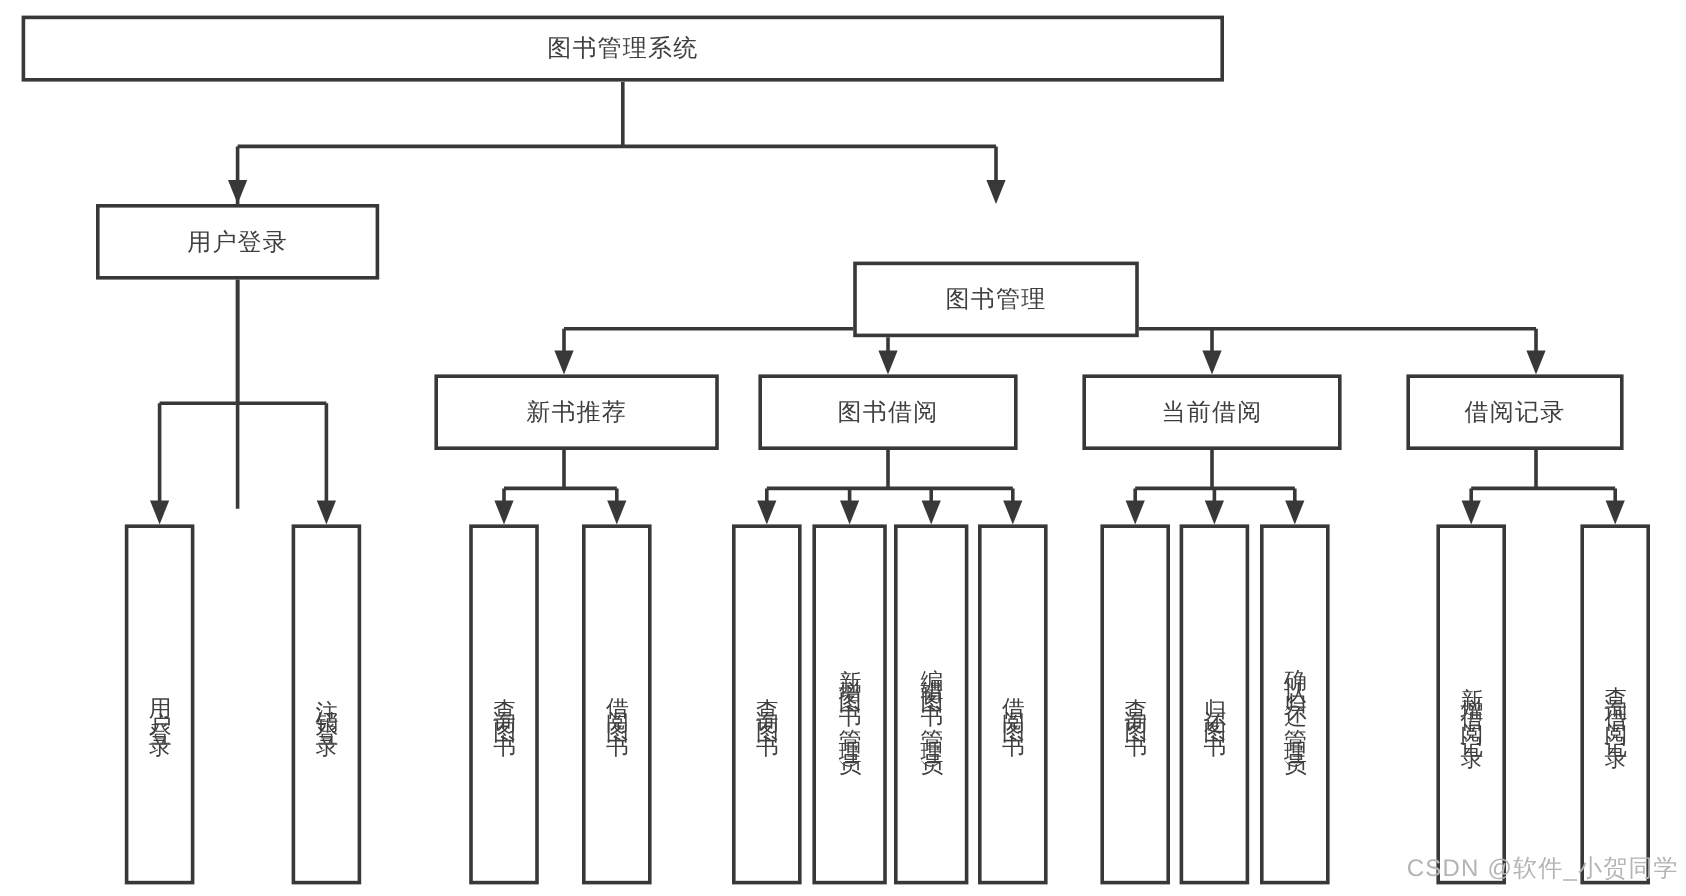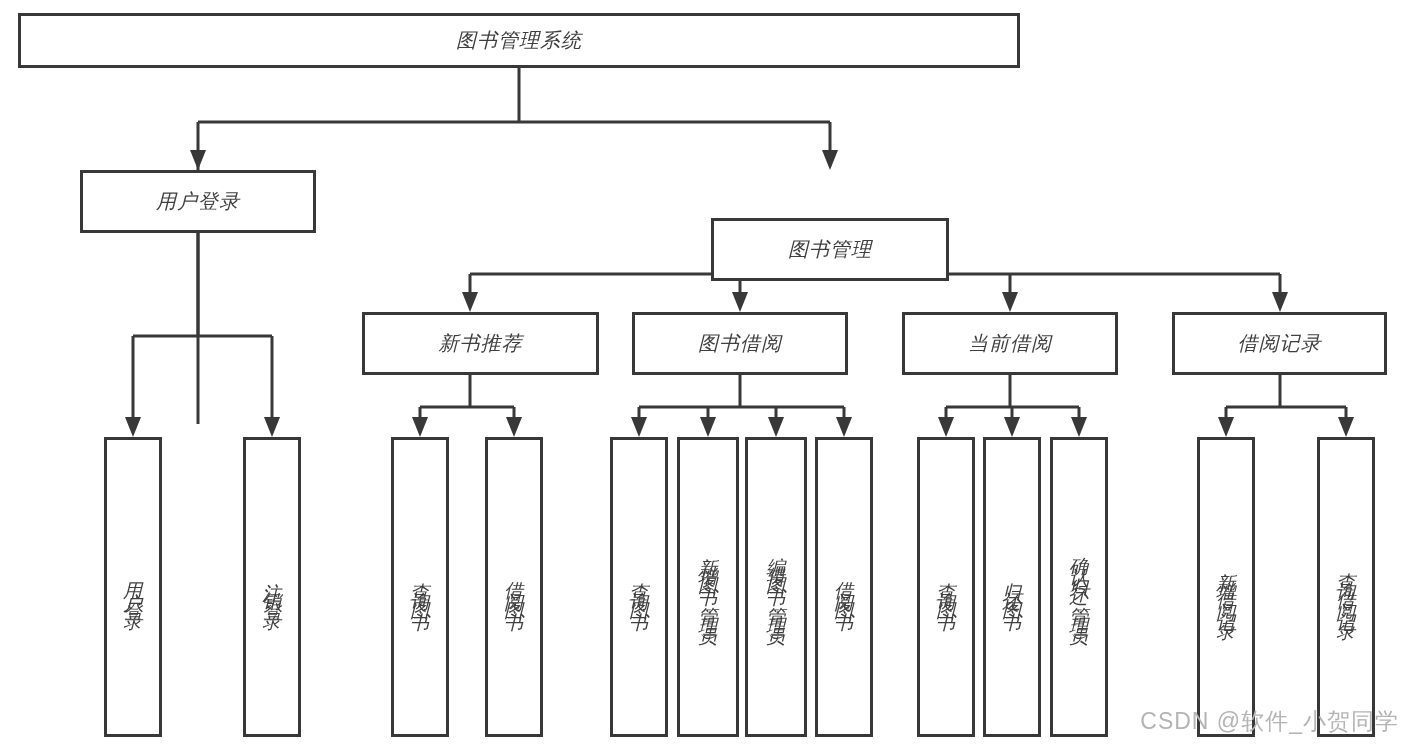--- a/index.html
+++ b/index.html
@@ -19,21 +19,20 @@
   }
   #connectors{position:absolute;left:0;top:0;z-index:1;}
   .node{
     position:absolute;
     box-sizing:border-box;
     background:var(--box-fill);
     border:3px solid var(--box-border);
     display:flex;align-items:center;justify-content:center;
     color:var(--text);
     z-index:2;
-    font-style:italic;
   }
   .hnode{font-size:20px;letter-spacing:1px;}
   .root{left:18px;top:13px;width:1002px;height:55px;}
   .lvl2a{left:80px;top:170px;width:236px;height:63px;}
   .lvl2b{left:711px;top:170px;width:238px;height:63px;margin-top:48px;}
   .lvl3{top:312px;height:63px;}
   .leaf{
     top:437px;height:300px;
     font-size:19px;
   }
@@ -41,21 +40,21 @@
     writing-mode:vertical-rl;
     letter-spacing:10px;
     line-height:1;
     white-space:nowrap;
   }
   .watermark{
     position:absolute;
     right:6px;bottom:10px;
     z-index:5;
     color:var(--watermark);
-    font-size:23px;
+    font-size:20px;
     letter-spacing:1px;
   }
   .stroke{stroke:var(--line);stroke-width:3;fill:none;}
   .arrow{fill:var(--line);stroke:none;}
 </style>
 </head>
 <body>
 
 <div id="canvas">
 
@@ -97,21 +96,21 @@
   </svg>
 
   <div class="node hnode root">图书管理系统</div>
 
   <div class="node hnode lvl2a">用户登录</div>
   <div class="node hnode lvl2b">图书管理</div>
 
   <div class="node hnode lvl3" style="left:362px;width:237px;">新书推荐</div>
   <div class="node hnode lvl3" style="left:632px;width:216px;">图书借阅</div>
   <div class="node hnode lvl3" style="left:902px;width:216px;">当前借阅</div>
-  <div class="node hnode lvl3" style="left:1172px;width:215px;">借阅记录</div>
+  <div class="node hnode lvl3" style="left:1172px;width:181px;">借阅记录</div>
 
   <div class="node leaf" style="left:104px;width:58px;">
     <span class="vtext">用户登录</span>
   </div>
   <div class="node leaf" style="left:243px;width:58px;">
     <span class="vtext">注销登录</span>
   </div>
 
   <div class="node leaf" style="left:391px;width:58px;">
     <span class="vtext">查询图书</span>

